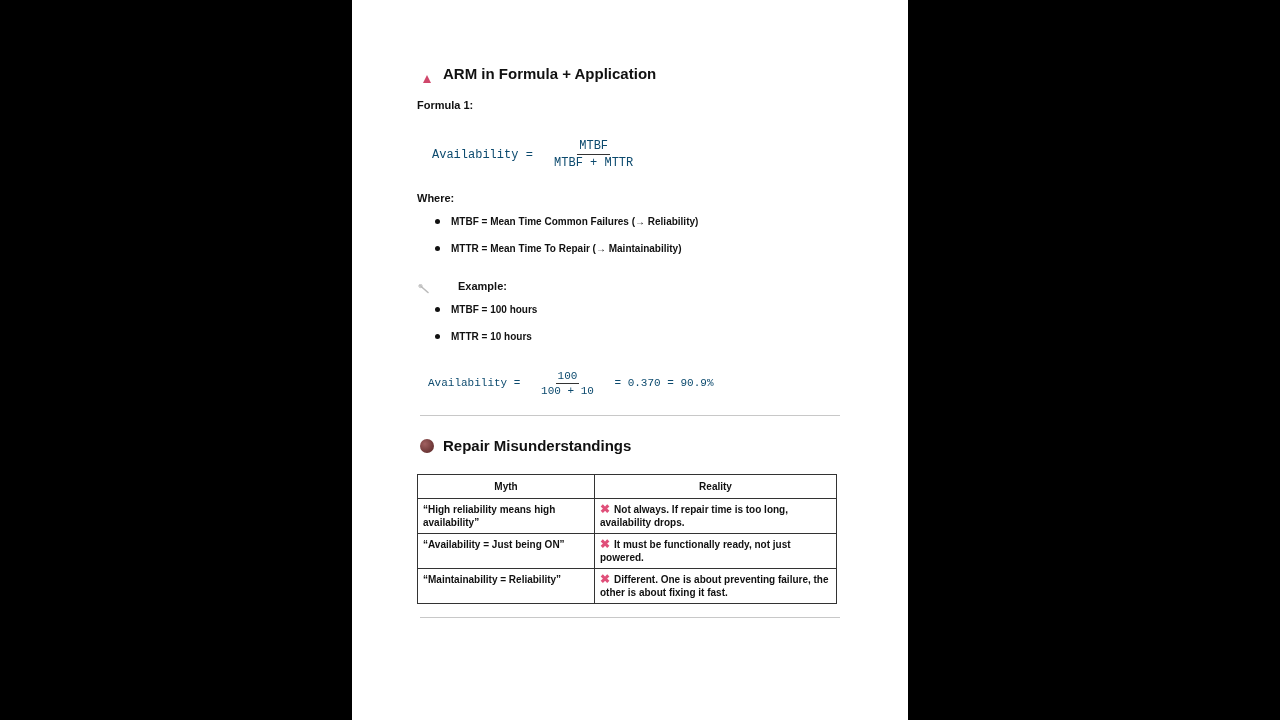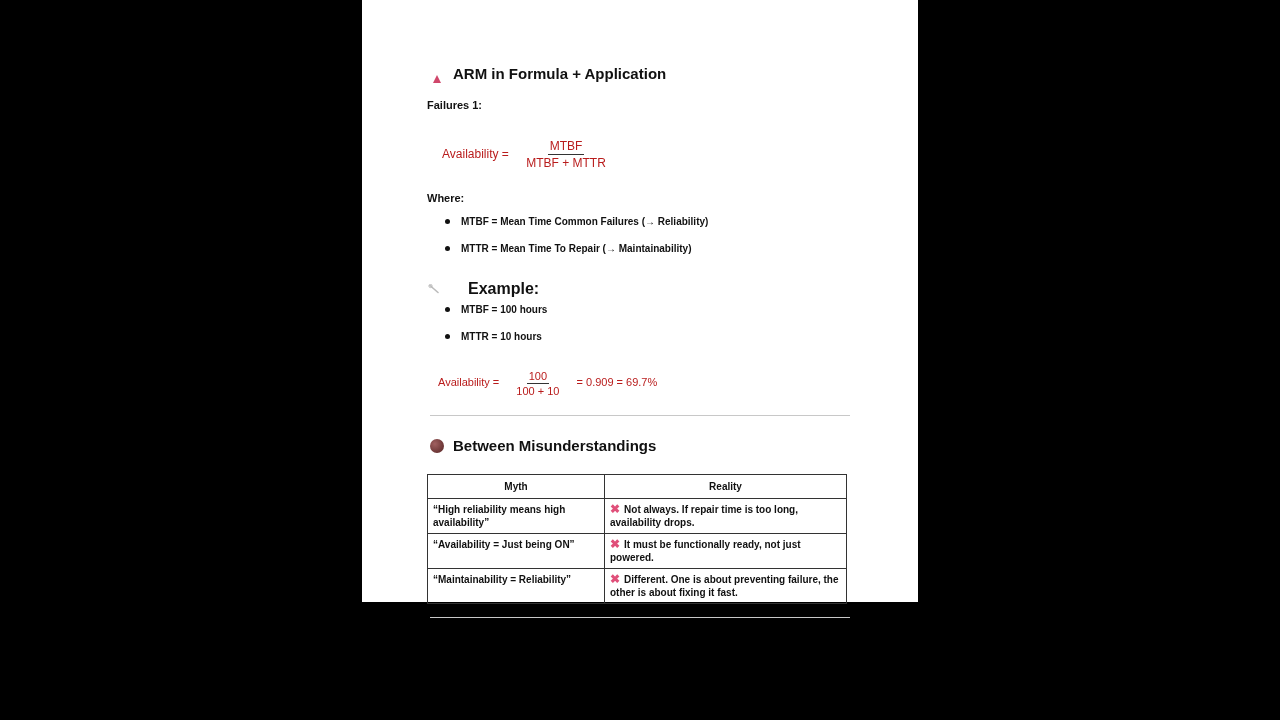--- a/index.html
+++ b/index.html
@@ -1,25 +1,25 @@
 <!DOCTYPE html>
 <html><head>
 <meta charset="utf-8">
 <style>
   html, body { margin: 0; padding: 0; }
   body { width: 1280px; height: 720px; background: #000; position: relative; overflow: hidden;
          font-family: "Liberation Sans", sans-serif; color: #111; }
-  .page { position: absolute; left: 362px; top: 0; width: 556px; height: 602px; background: #fff; }
+  .page { position: absolute; left: 352px; top: 0; width: 556px; height: 720px; background: #fff; }
   .abs { position: absolute; }
   .h2 { font-weight: bold; font-size: 15px; color: #111; white-space: nowrap; }
   .label { font-weight: bold; font-size: 11px; white-space: nowrap; }
   .bullet { font-weight: bold; font-size: 10px; white-space: nowrap; }
   .bullet .dot { display: inline-block; width: 5px; height: 5px; border-radius: 50%; background: #111;
                  margin-right: 11px; vertical-align: middle; position: relative; top: -1px; }
-  .math { font-family: Liberation Sans, sans-serif; font-size: 12px; white-space: nowrap; color: #b91c1c; }
+  .math { font-family: Liberation Mono, monospace; font-size: 12px; white-space: nowrap; color: #0c4a6e; }
   .frac { display: inline-flex; flex-direction: column; align-items: center; vertical-align: middle; margin: 0 12px; }
   .frac .num { padding: 0 2px 1px; border-bottom: 1px solid #333; }
   .frac .den { padding: 1px 2px 0; }
   .hr { position: absolute; height: 1px; background: #c8c8c8; }
   table.myths { position: absolute; left: 65px; top: 461px; width: 420px; border-collapse: collapse; font-size: 10px; margin-top: 13px; }
   table.myths th, table.myths td { border: 1px solid #333; padding: 4px 5px; vertical-align: top; font-weight: bold; line-height: 13px; }
   table.myths th { text-align: center; font-size: 10px; padding: 5px; }
   table.myths td.myth { width: 166px; }
   .xmark { color: #e0507a; font-weight: bold; font-size: 12px; margin-right: 4px; }
   .tri { display: inline-block; width: 0; height: 0; border-left: 4px solid transparent; border-right: 4px solid transparent;
@@ -28,21 +28,21 @@
           background: radial-gradient(circle at 35% 35%, #a06060, #6b3535 70%); }
 </style>
 </head>
 <body>
 
 <div class="page">
 
   <div class="abs" style="left:71px; top:69px;"><span class="tri"></span></div>
   <div class="abs h2" style="left:91px; top:65px;">ARM in Formula + Application</div>
 
-  <div class="abs label" style="left:65px; top:99px;">Failures 1:</div>
+  <div class="abs label" style="left:65px; top:99px;">Formula 1:</div>
 
   <div class="abs math" style="left:80px; top:139px;">
     <span>Availability</span>
     <span>=</span>
     <span class="frac">
       <span class="num">MTBF</span>
       <span class="den">MTBF + MTTR</span>
     </span>
   </div>
 
@@ -54,43 +54,43 @@
   <div class="abs bullet" style="left:83px; top:243px;">
     <span class="dot"></span><span>MTTR = Mean Time To Repair (→ Maintainability)</span>
   </div>
 
   <div class="abs" style="left:66px; top:280px; width:12px; height:10px;">
     <svg width="12" height="10" viewBox="0 0 12 10">
         <line x1="2" y1="1.5" x2="10" y2="8.5" stroke="#bbb" stroke-width="1.6" stroke-linecap="round"></line>
         <circle cx="2.5" cy="2" r="1.6" fill="none" stroke="#bbb" stroke-width="1"></circle>
       </svg>
   </div>
-  <div class="abs label" style="left:82px; top:280px; font-size:16px;padding-left:24px;">Example:</div>
+  <div class="abs label" style="left:82px; top:280px; font-size:11px;padding-left:24px;">Example:</div>
 
   <div class="abs bullet" style="left:83px; top:304px;">
     <span class="dot"></span><span>MTBF = 100 hours</span>
   </div>
   <div class="abs bullet" style="left:83px; top:331px;">
     <span class="dot"></span><span>MTTR = 10 hours</span>
   </div>
 
   <div class="abs math" style="left:76px; top:370px; font-size:11px;">
     <span>Availability</span>
     <span>=</span>
     <span class="frac">
       <span class="num">100</span>
       <span class="den">100 + 10</span>
     </span>
-    <span>= 0.909 = 69.7%</span>
+    <span>= 0.370 = 90.9%</span>
   </div>
 
   <div class="hr" style="left:68px; top:415px; width:420px;"></div>
 
   <div class="abs" style="left:68px; top:439px;"><span class="ball"></span></div>
-  <div class="abs h2" style="left:91px; top:437px;">Between Misunderstandings</div>
+  <div class="abs h2" style="left:91px; top:437px;">Repair Misunderstandings</div>
 
   <table class="myths">
     <thead>
       <tr>
         <th>Myth</th>
         <th>Reality</th>
       </tr>
     </thead>
     <tbody>
       <tr>

